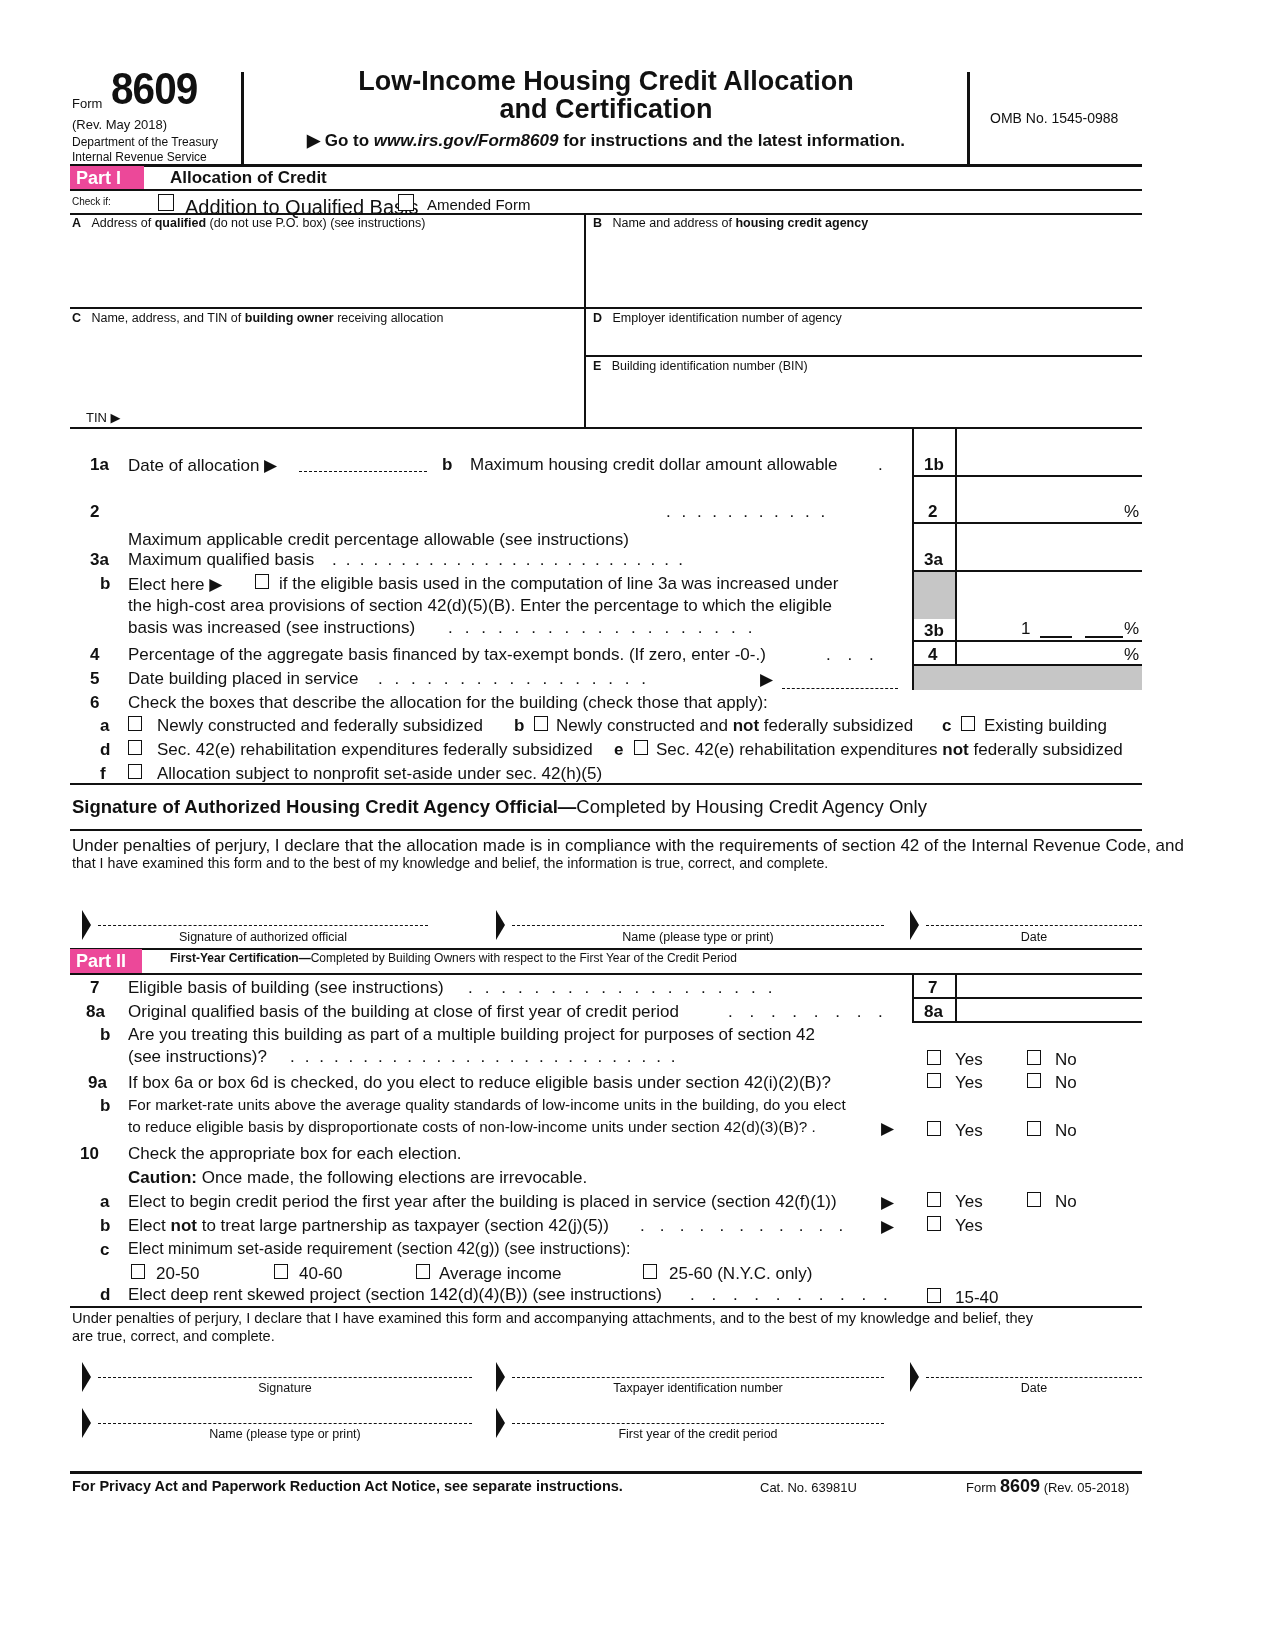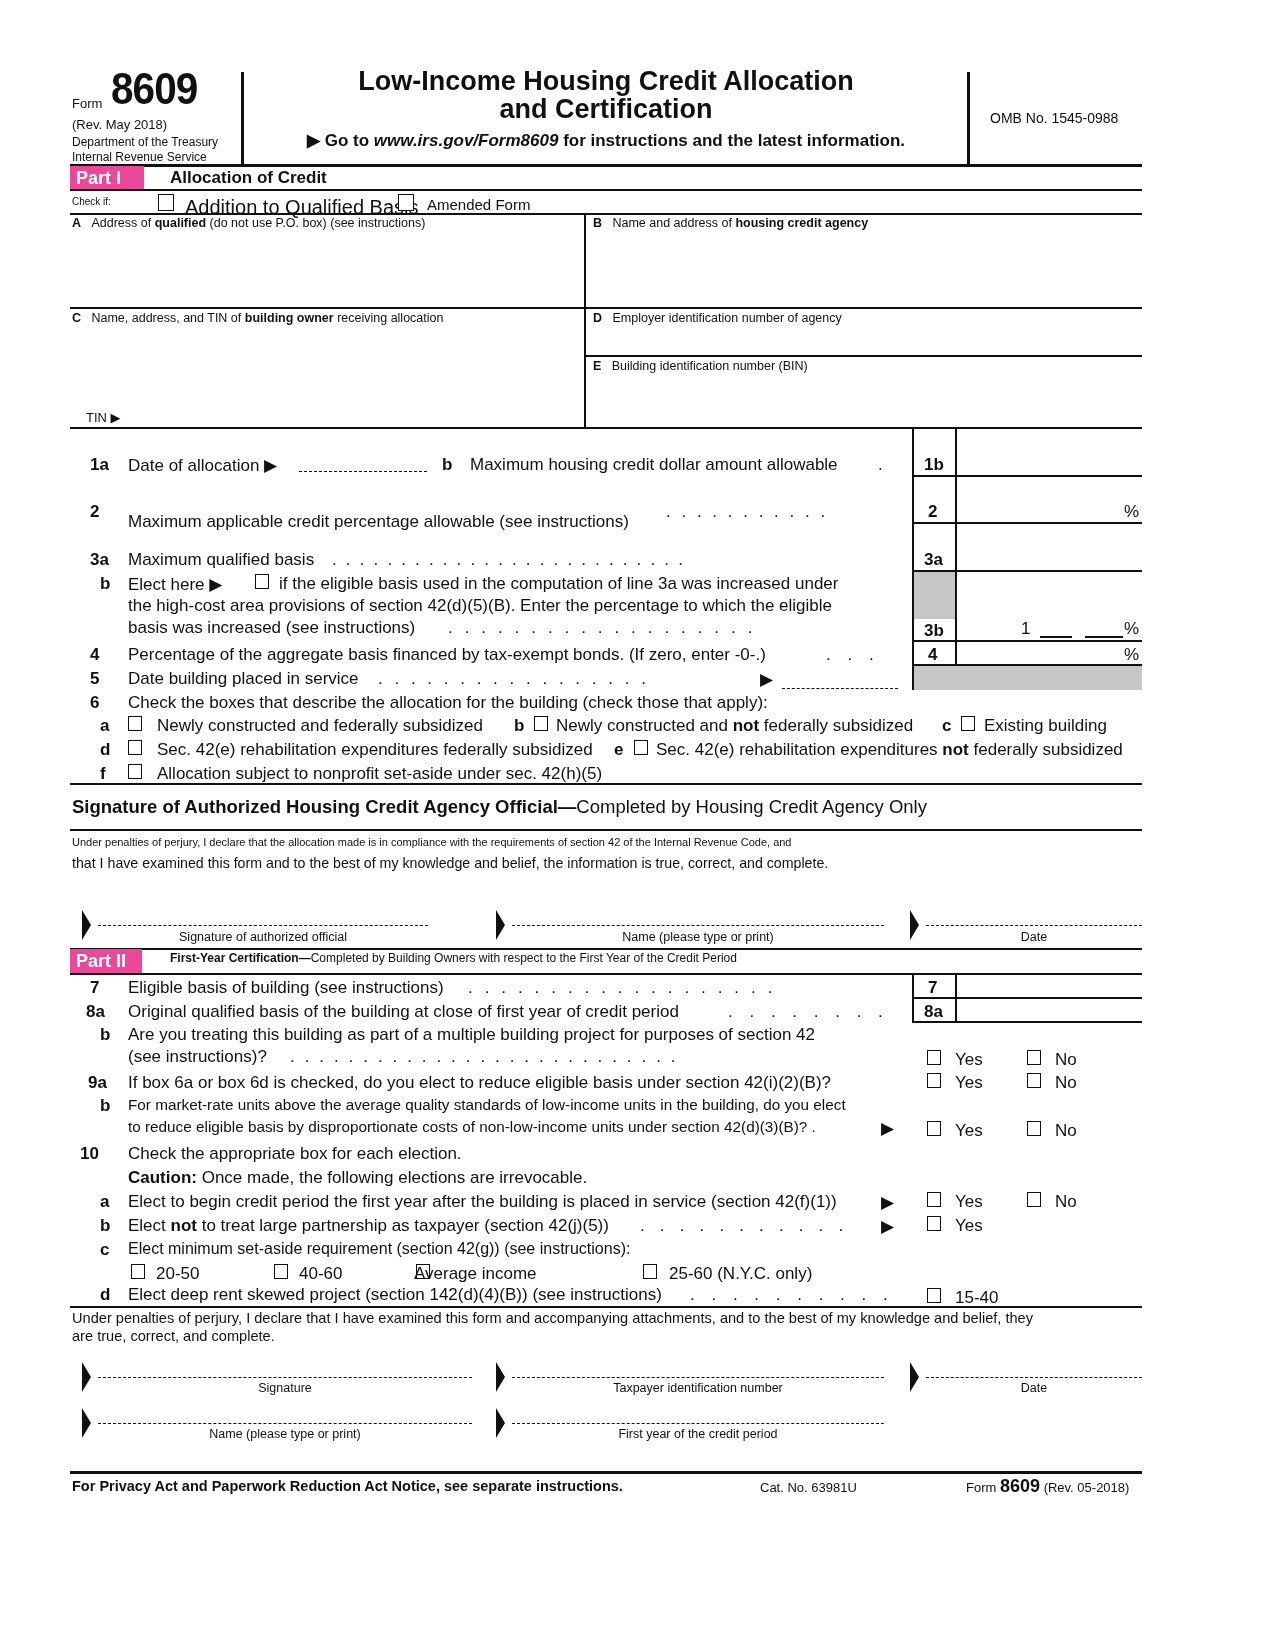--- a/index.html
+++ b/index.html
@@ -97,21 +97,21 @@
 <span class="t line-txt" style="left:128px;top:455px;">Date of allocation ▶</span>
 <div class="dash" style="left:299px;top:471px;width:128px;"></div>
 <input class="field" style="left: 299px; top: 452px; width: 128px; height: 20px;">
 <span class="t num" style="left:442px;top:455px;">b</span>
 <span class="t line-txt" style="left:470px;top:455px;">Maximum housing credit dollar amount allowable</span>
 <span class="t line-txt" style="left:878px;top:455px;">.</span>
 <span class="t num" style="left:924px;top:455px;">1b</span>
 <input class="field" style="left: 960px; top: 452px; width: 176px; height: 20px;">
 
 <span class="t num" style="left:90px;top:502px;">2</span>
-<span class="t line-txt" style="left:128px;top:512px;text-align:center;">Maximum applicable credit percentage allowable (see instructions)</span>
+<span class="t line-txt" style="left:128px;top:530px;text-align:center;">Maximum applicable credit percentage allowable (see instructions)</span>
 <span class="t line-txt" style="left:666px;top:502px;letter-spacing:3px;">. . . . . . . . . . .</span>
 <span class="t num" style="left:928px;top:502px;">2</span>
 <input class="field" style="left: 960px; top: 499px; width: 160px; height: 20px;">
 <span class="t line-txt" style="left:1124px;top:502px;">%</span>
 
 <span class="t num" style="left:90px;top:550px;">3a</span>
 <span class="t line-txt" style="left:128px;top:550px;">Maximum qualified basis</span>
 <span class="t line-txt" style="left:332px;top:550px;letter-spacing:2.2px;">. . . . . . . . . . . . . . . . . . . . . . . . . .</span>
 <span class="t num" style="left:924px;top:550px;">3a</span>
 <input class="field" style="left: 960px; top: 547px; width: 176px; height: 20px;">
@@ -165,21 +165,21 @@
 <span class="t line-txt" style="left:656px;top:740px;"><span>Sec. 42(e) rehabilitation expenditures </span><b>not</b><span> federally subsidized</span></span>
 
 <span class="t num" style="left:100px;top:764px;">f</span>
 <div class="cb" style="left:128px;top:764px;"></div>
 <span class="t line-txt" style="left:157px;top:764px;">Allocation subject to nonprofit set-aside under sec. 42(h)(5)</span>
 
 <div class="hl" style="left:70px;top:783px;width:1072px;height:2px;"></div>
 
 <div class="t" style="left:72px;top:796px;font-size:18.5px;"><b>Signature of Authorized Housing Credit Agency Official—</b><span>Completed by Housing Credit Agency Only</span></div>
 <div class="hl" style="left:70px;top:829px;width:1072px;height:2px;"></div>
-<span class="t" style="left:72px;top:836px;font-size:11px;">Under penalties of perjury, I declare that the allocation made is in compliance with the requirements of section 42 of the Internal Revenue Code, and</span>
+<span class="t" style="left:72px;top:836px;font-size:17px;">Under penalties of perjury, I declare that the allocation made is in compliance with the requirements of section 42 of the Internal Revenue Code, and</span>
 <span class="t" style="left:72px;top:855px;font-size:14.2px;">that I have examined this form and to the best of my knowledge and belief, the information is true, correct, and complete.</span>
 
 <div class="arrow-tri" style="left:82px;top:910px;"></div>
 <div class="dash" style="left:98px;top:925px;width:330px;"></div>
 <input class="field" style="left: 98px; top: 906px; width: 330px; height: 19px;">
 <span class="t center xs" style="left:98px;width:330px;top:930px;">Signature of authorized official</span>
 
 <div class="arrow-tri" style="left:496px;top:910px;"></div>
 <div class="dash" style="left:512px;top:925px;width:372px;"></div>
 <input class="field" style="left: 512px; top: 906px; width: 372px; height: 19px;">
@@ -258,21 +258,21 @@
 <span class="t line-txt" style="left:955px;top:1216px;">Yes</span>
 
 <span class="t num" style="left:100px;top:1240px;">c</span>
 <span class="t" style="left:128px;top:1240px;font-size:16px;">Elect minimum set-aside requirement (section 42(g)) (see instructions):</span>
 
 <div class="cb" style="left:131px;top:1264px;"></div>
 <span class="t line-txt" style="left:156px;top:1264px;">20-50</span>
 <div class="cb" style="left:274px;top:1264px;"></div>
 <span class="t line-txt" style="left:299px;top:1264px;">40-60</span>
 <div class="cb" style="left:416px;top:1264px;"></div>
-<span class="t line-txt" style="left:414px;top:1264px;">Average income</span>
+<span class="t line-txt" style="left:439px;top:1264px;">Average income</span>
 <div class="cb" style="left:643px;top:1264px;"></div>
 <span class="t line-txt" style="left:669px;top:1264px;">25-60 (N.Y.C. only)</span>
 
 <span class="t num" style="left:100px;top:1285px;">d</span>
 <span class="t line-txt" style="left:128px;top:1285px;">Elect deep rent skewed project (section 142(d)(4)(B)) (see instructions)</span>
 <span class="t line-txt" style="left:690px;top:1285px;letter-spacing:6px;">. . . . . . . . . .</span>
 <div class="cb" style="left:927px;top:1288px;"></div>
 <span class="t line-txt" style="left:955px;top:1288px;">15-40</span>
 
 <div class="hl" style="left:70px;top:1306px;width:1072px;height:2px;"></div>

